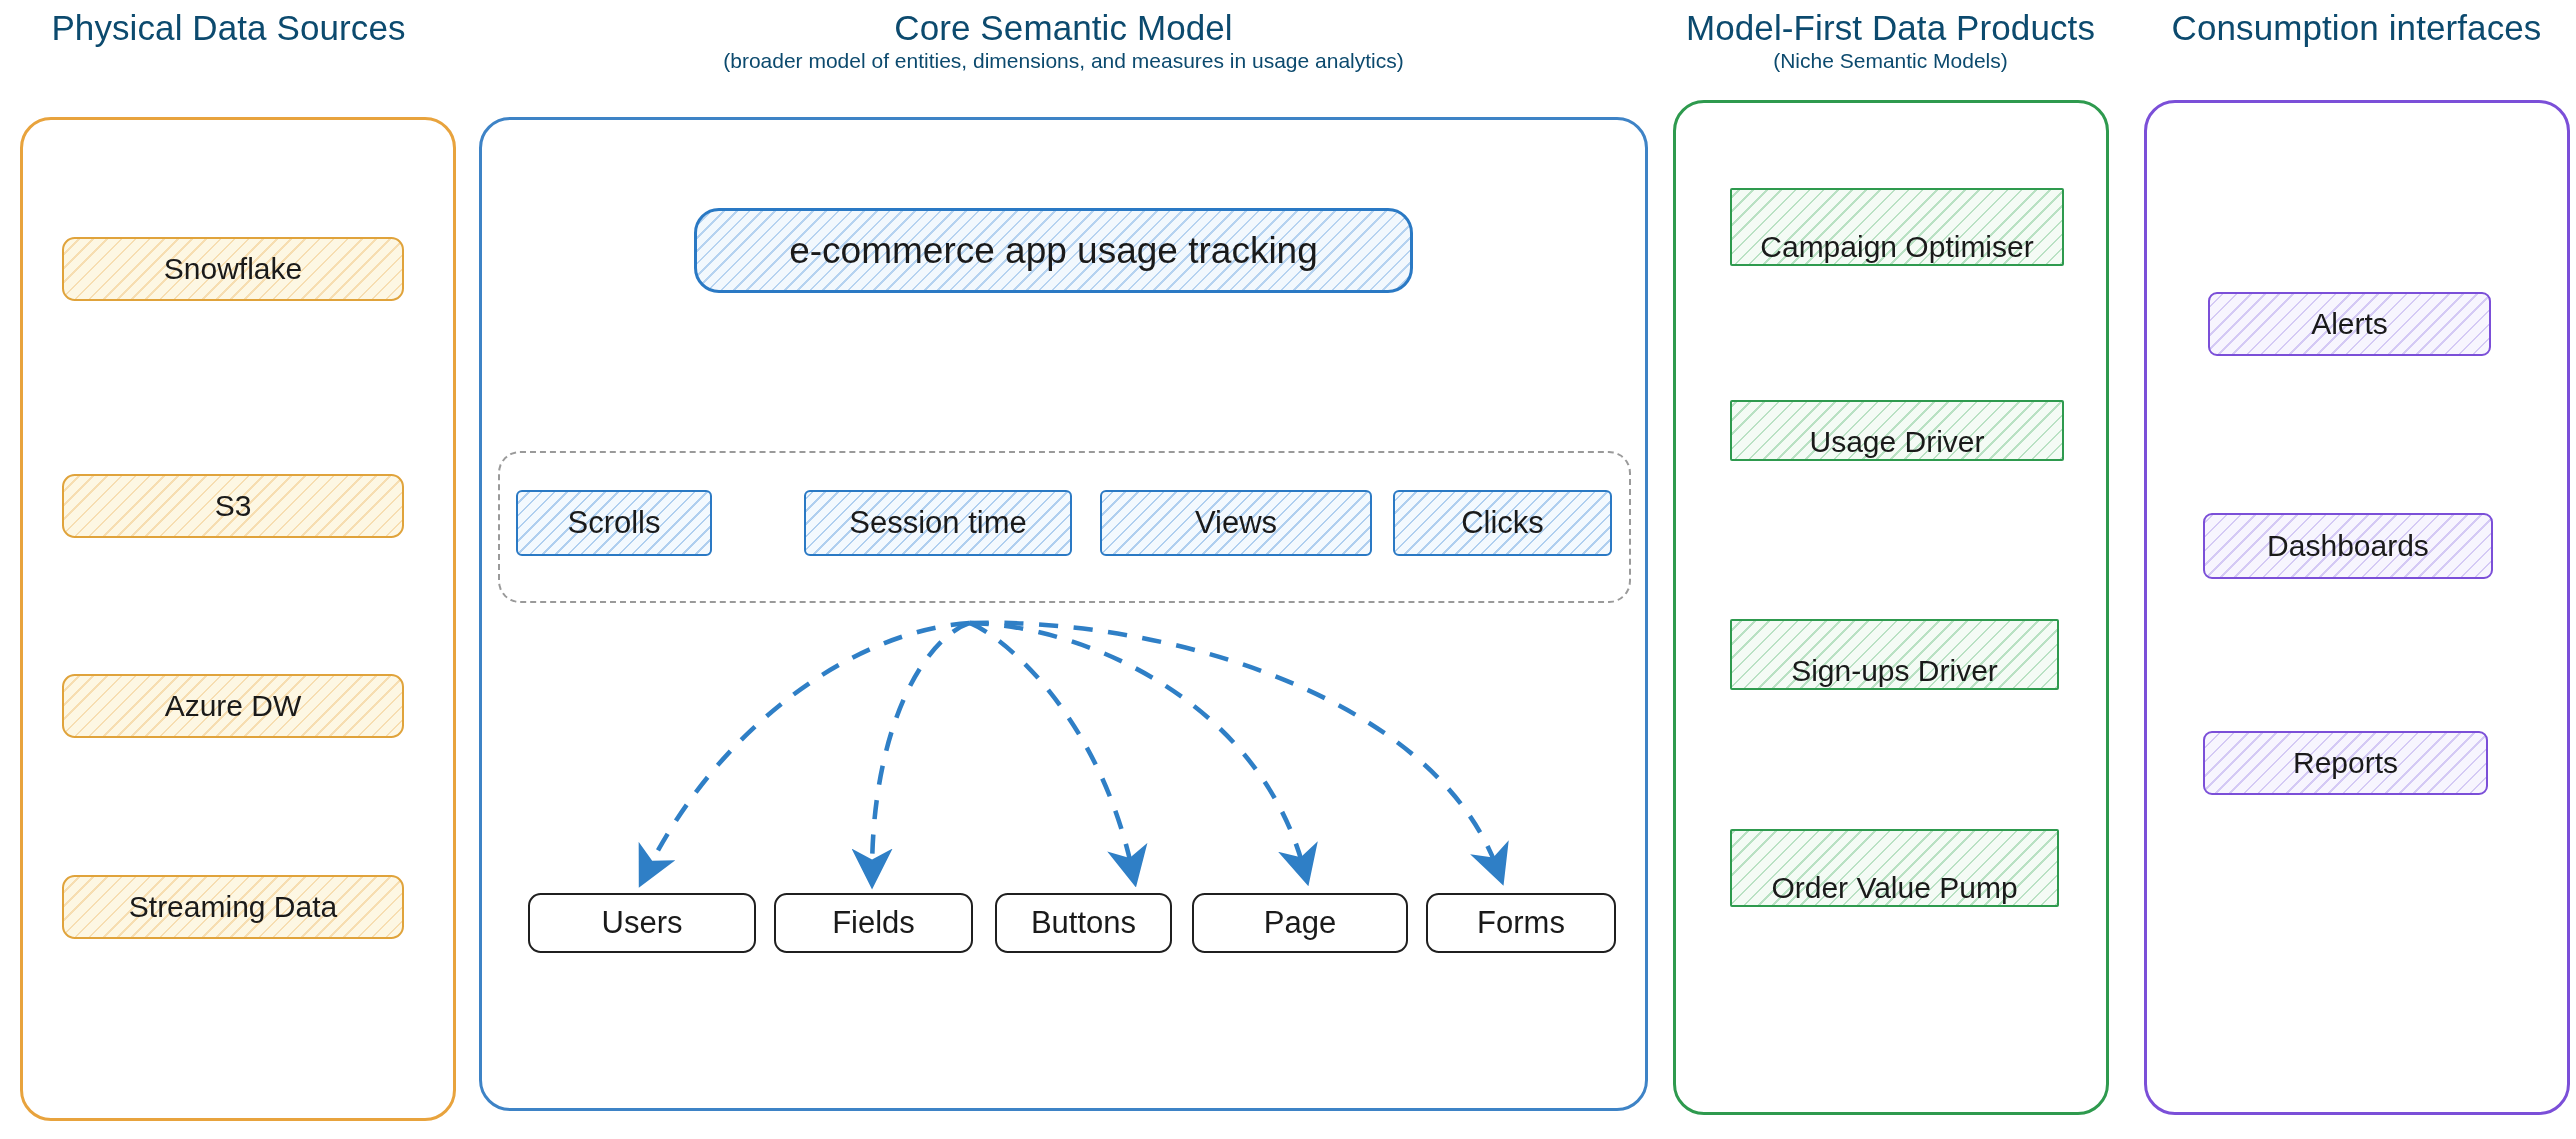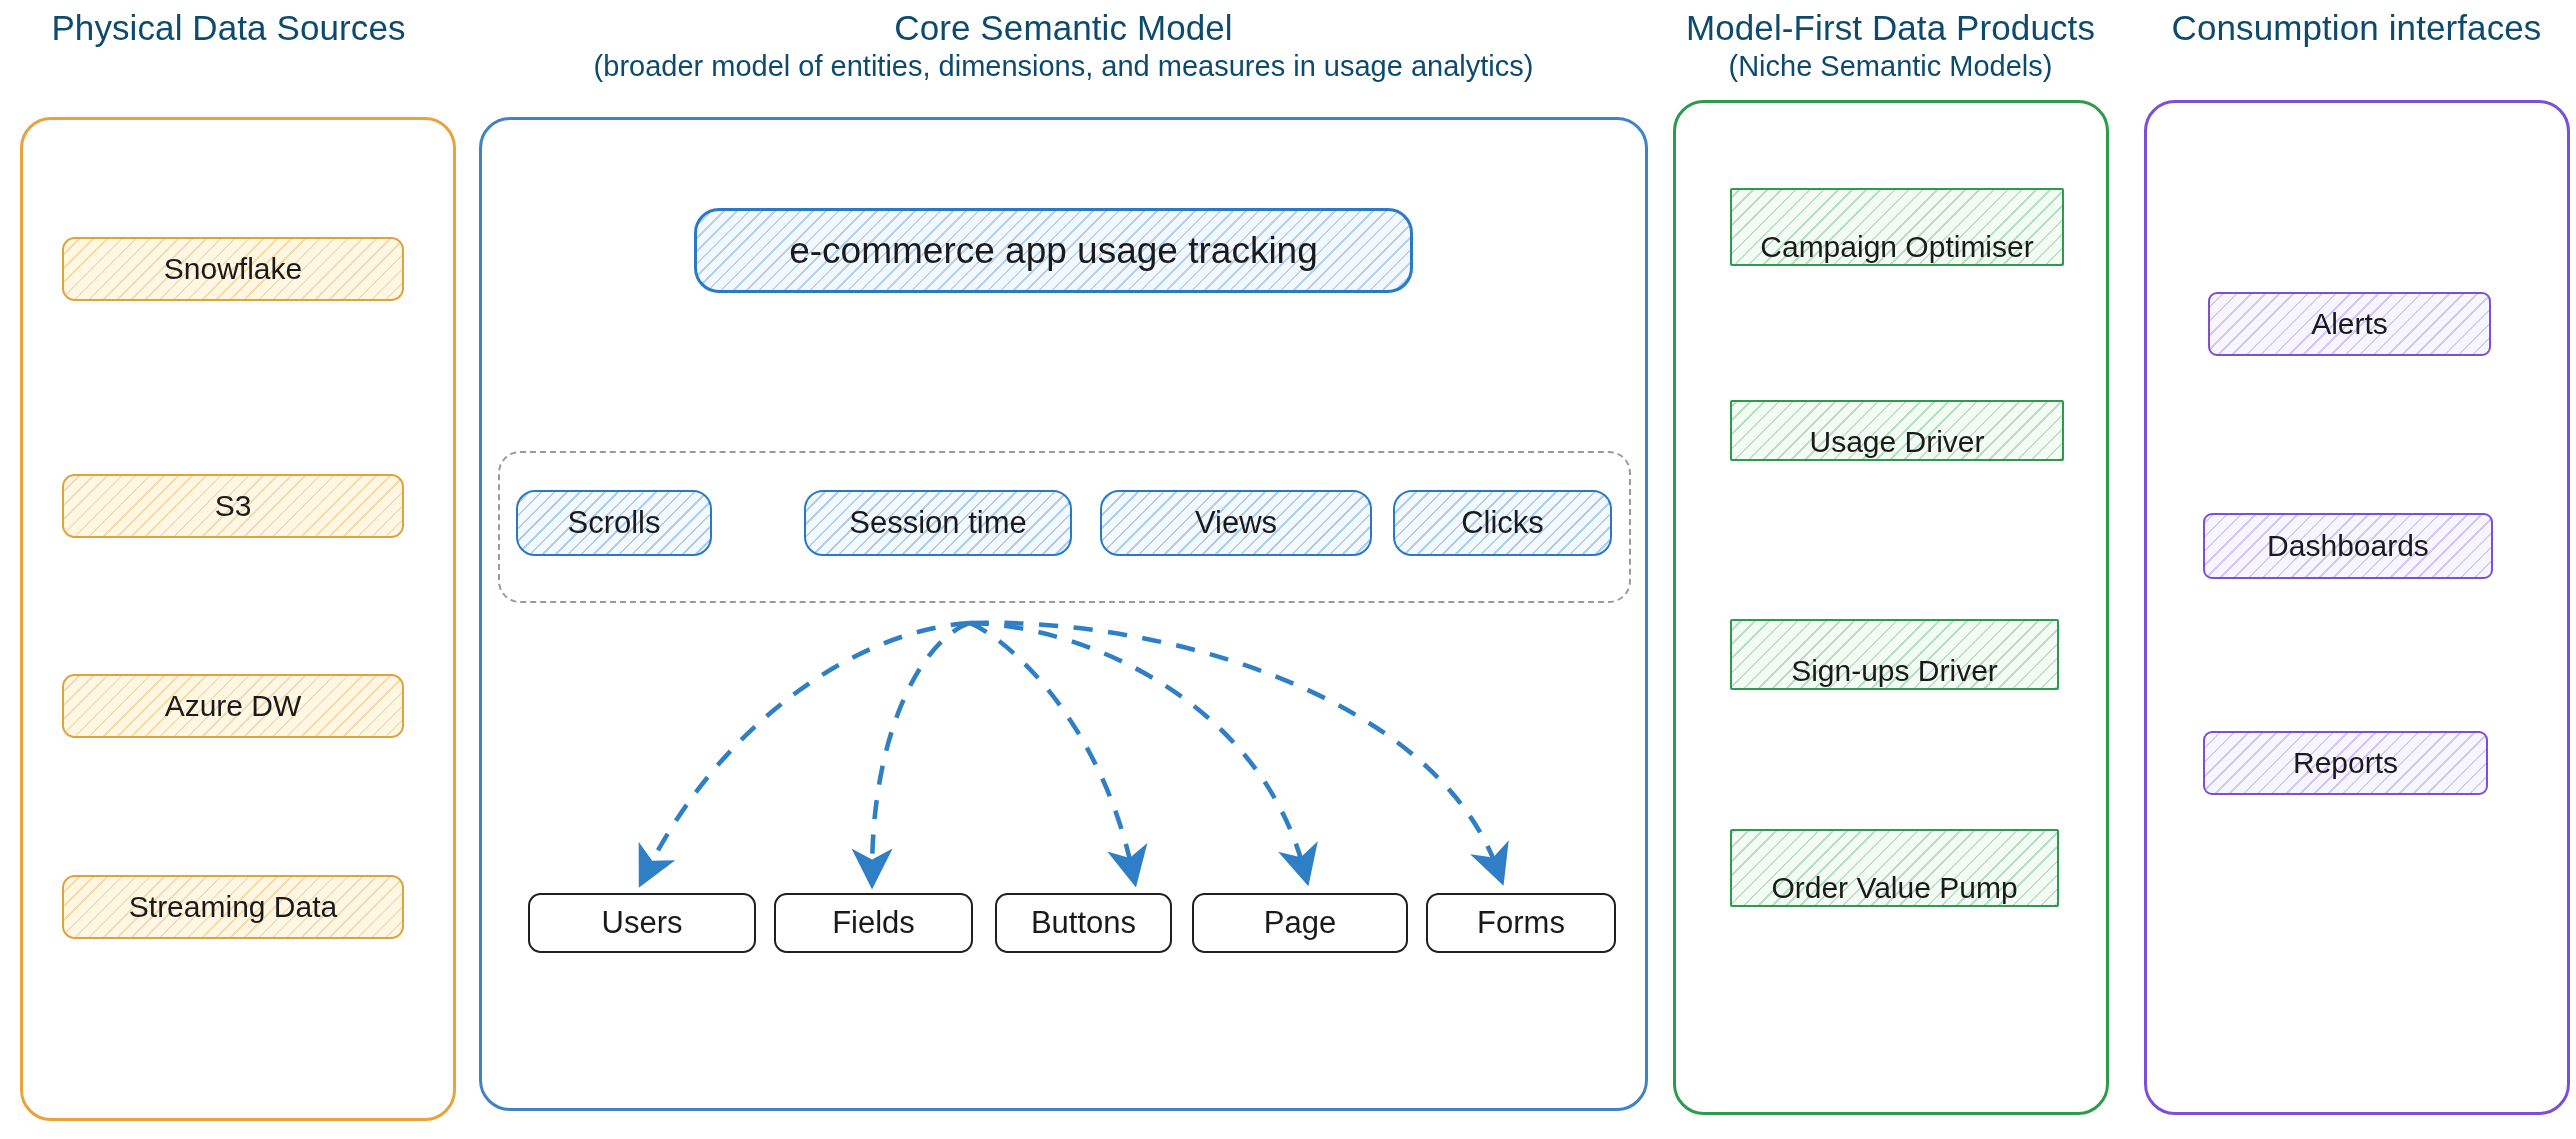--- a/index.html
+++ b/index.html
@@ -22,21 +22,21 @@
     text-align: center;
     line-height: 1.18;
     color: #0c4a6e;
   }
   .col-header .title {
     font-size: 35px;
     letter-spacing: 0.1px;
     white-space: nowrap;
   }
   .col-header .subtitle {
-    font-size: 29px;
+    font-size: 21px;
     white-space: nowrap;
   }
 
   
   .group {
     position: absolute;
     border-style: solid;
     border-width: 3.7px;
     border-radius: 31px;
     background: #ffffff;
@@ -78,21 +78,21 @@
   .node.measure {
     border-color: #2A79C4;
     background-color: #F3F9FE;
     background-image: repeating-linear-gradient(
       -45deg,
       rgba(74,144,217,0.40) 0px,
       rgba(74,144,217,0.40) 1.8px,
       rgba(255,255,255,0) 1.8px,
       rgba(255,255,255,0) 9px);
     font-size: 31px;
-    border-radius: 19px;
+    border-radius: 6px;
   }
 
   .node.hero {
     border-color: #2A79C4;
     background-color: #F2F8FD;
     background-image: repeating-linear-gradient(
       -45deg,
       rgba(74,144,217,0.36) 0px,
       rgba(74,144,217,0.36) 1.8px,
       rgba(255,255,255,0) 1.8px,

